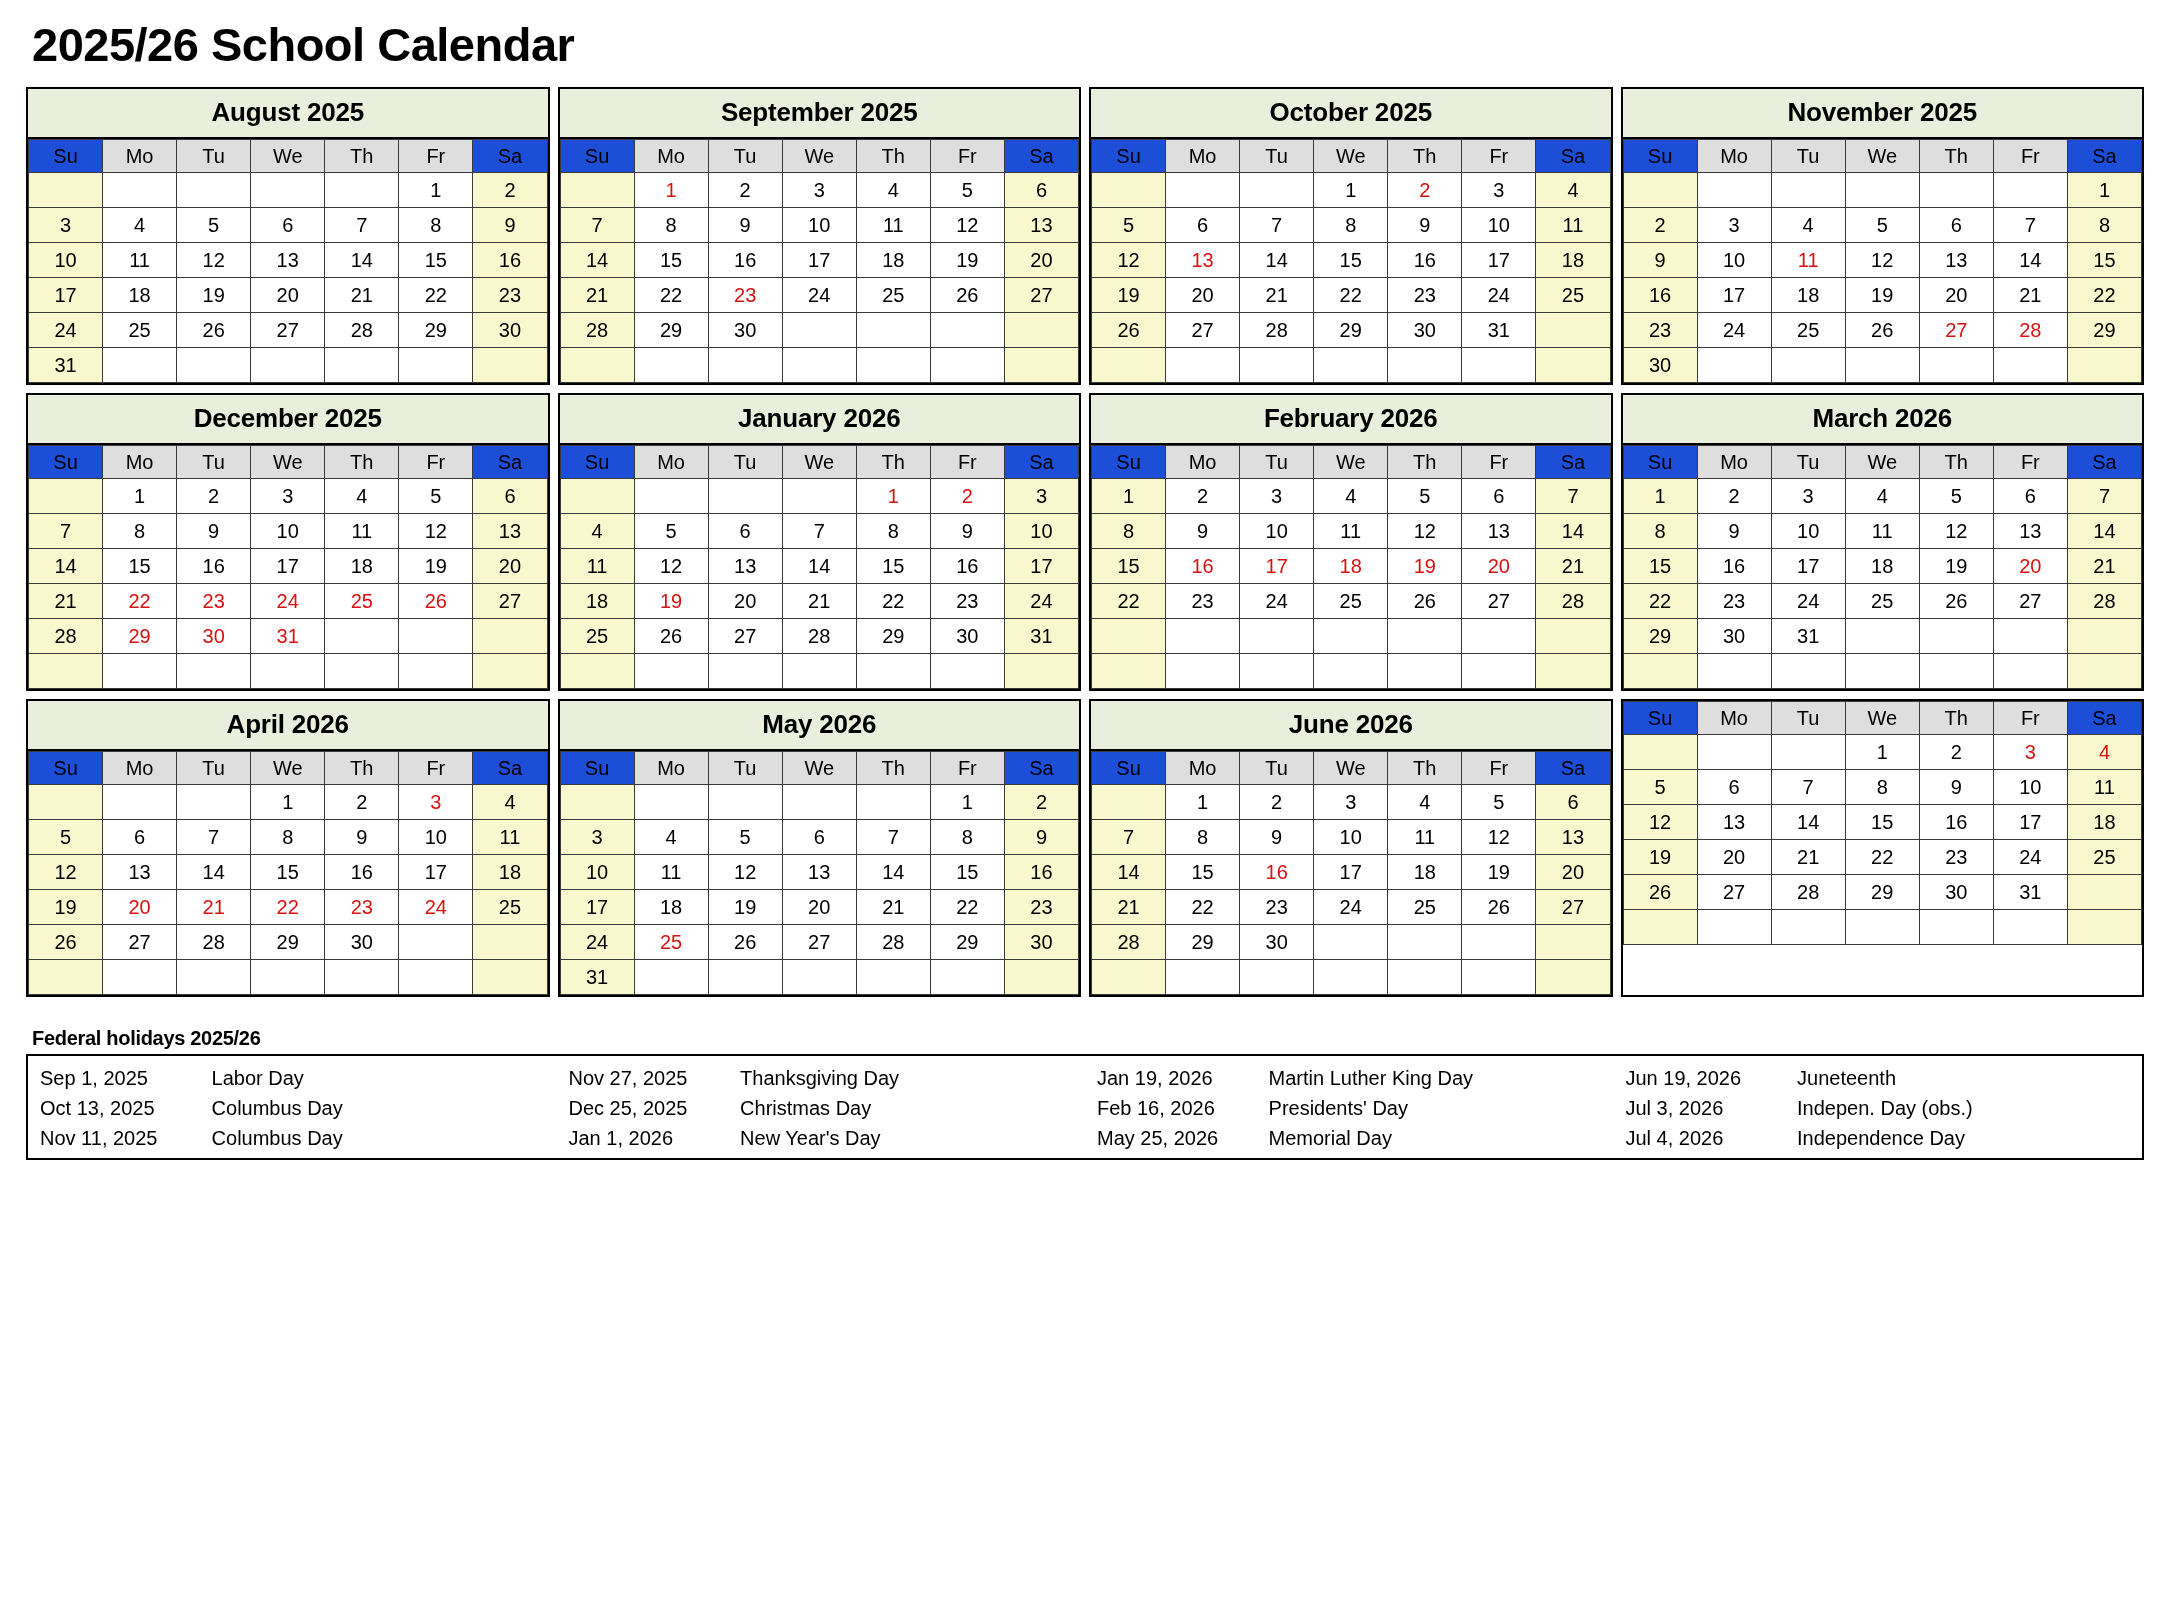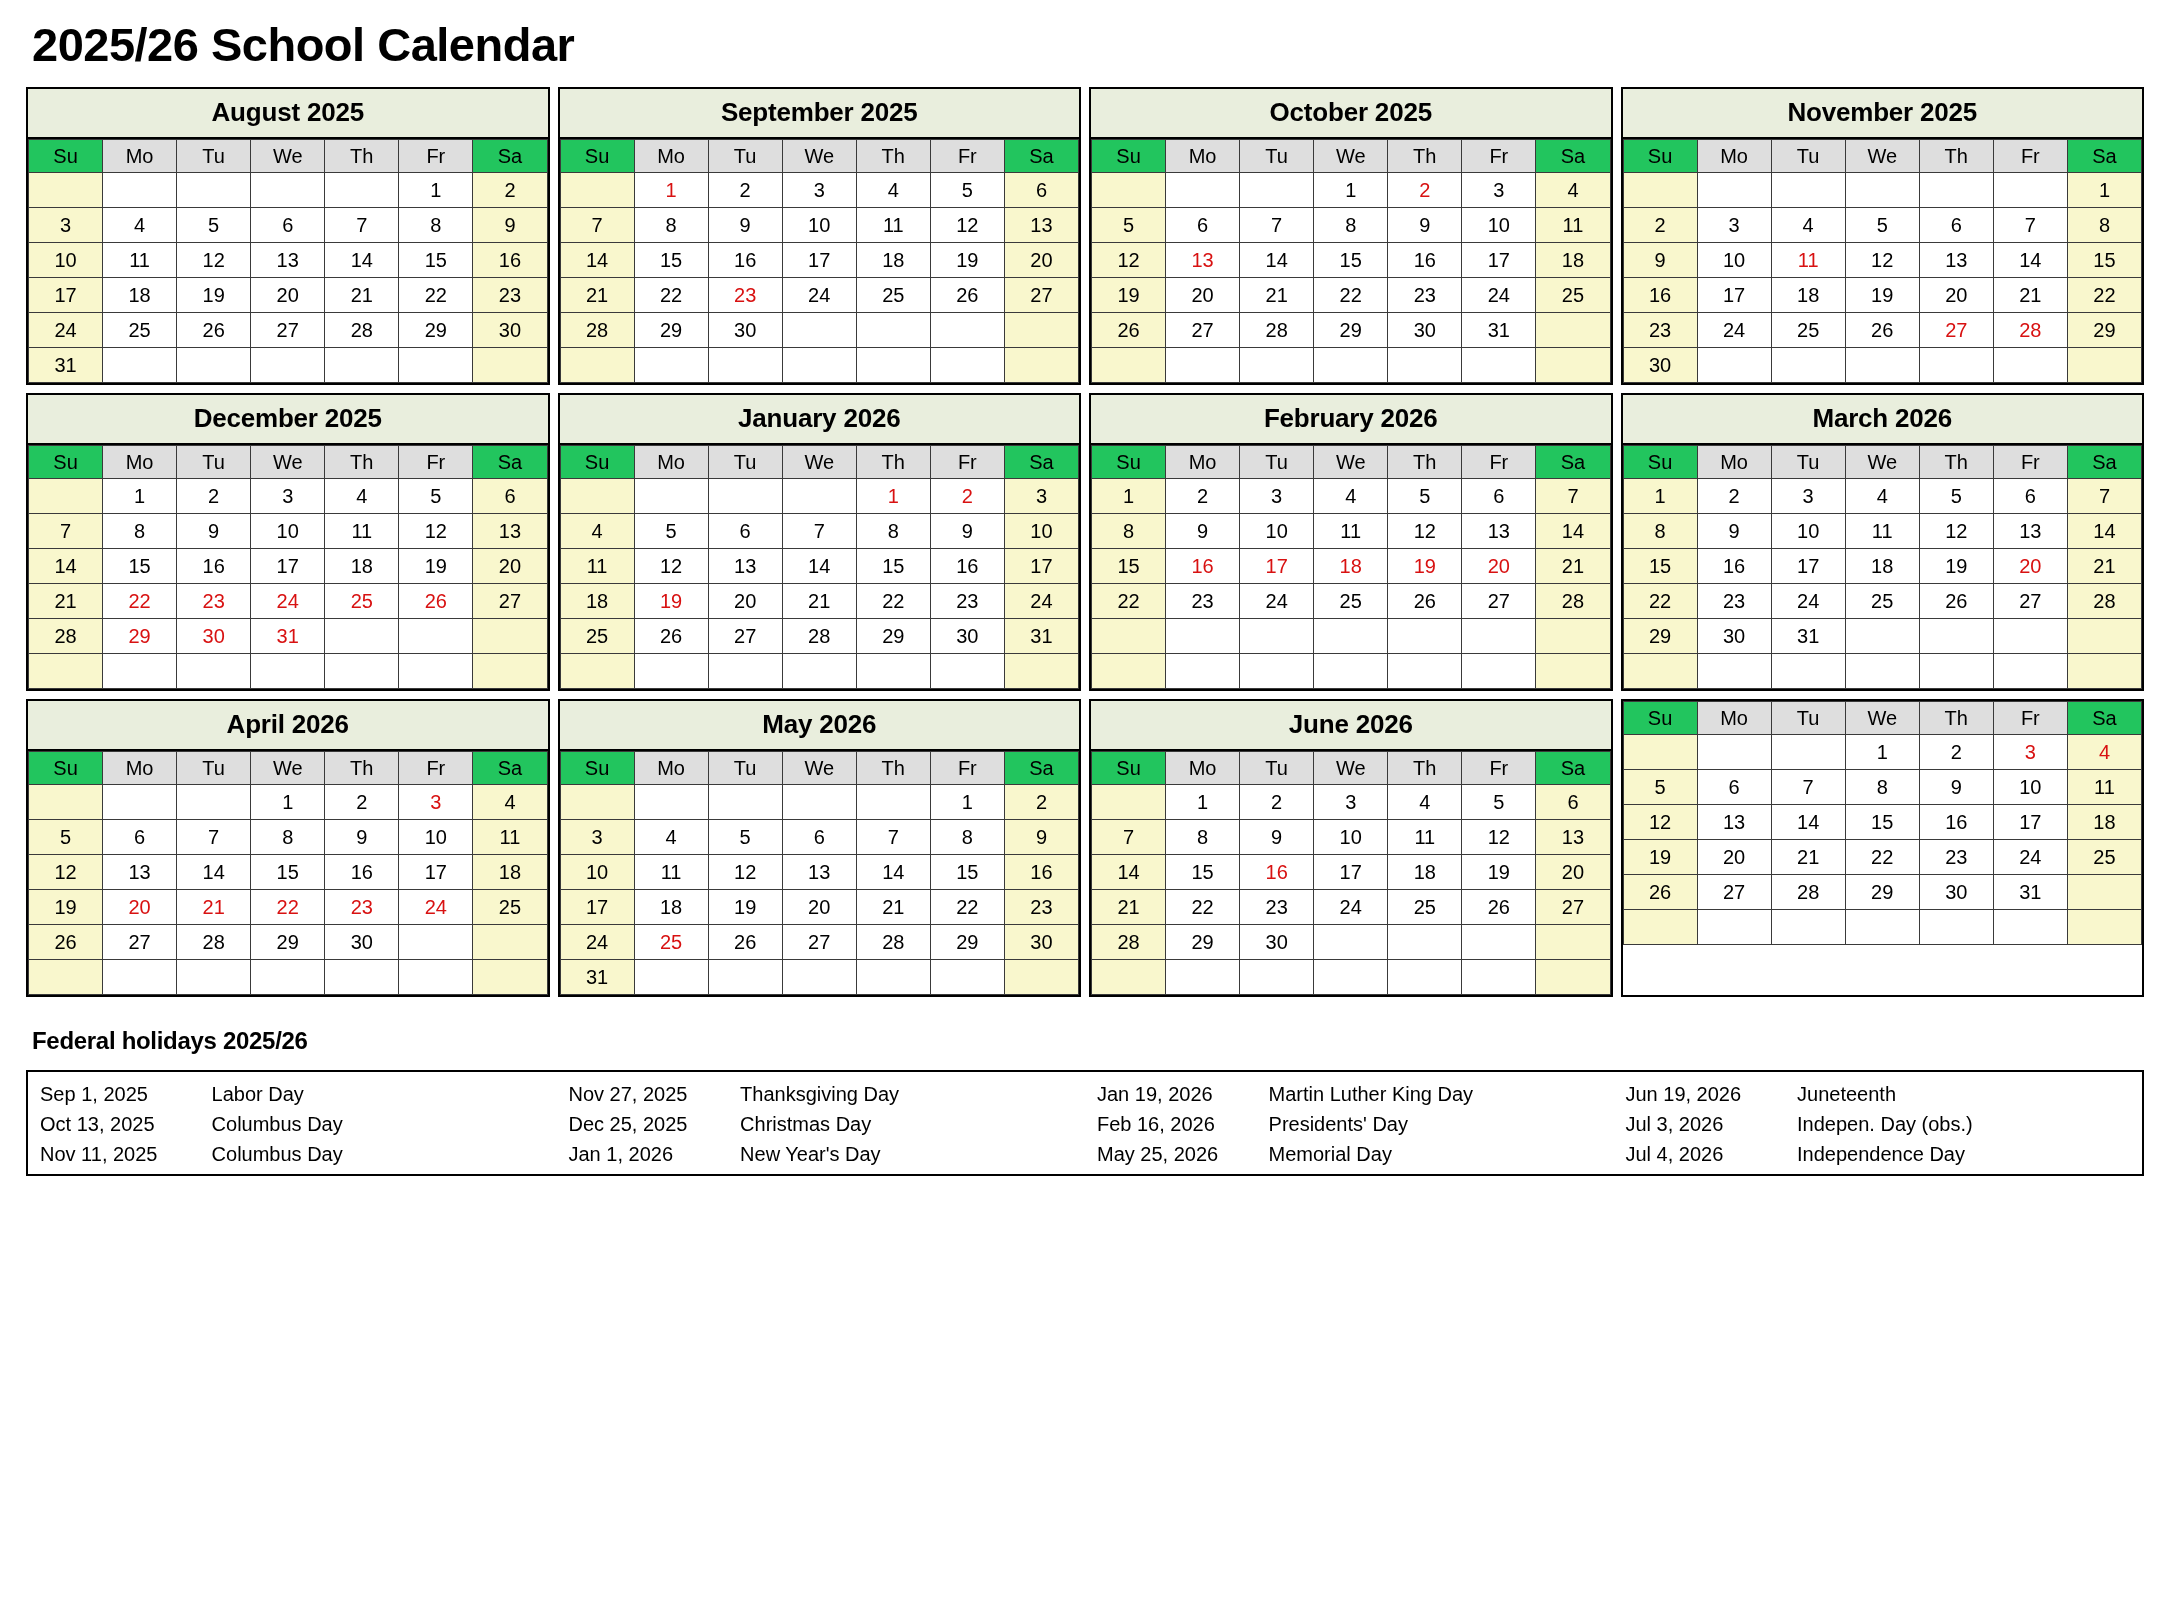--- a/index.html
+++ b/index.html
@@ -56,36 +56,36 @@
     height: 35px;
     padding: 0;
     font-weight: normal;
     background: #ffffff;
   }
   table.cal th {
     background: #dedede;
     font-size: 20px;
     height: 33px;
   }
-  table.cal th.wk-end { background: #22c55e; }
+  table.cal th.wk-end { background: #1d4ed8; }
   table.cal td.wk-end { background: #f9f7cd; }
 
   
   td.d-holiday { background: #fbd9da; color: #d81111; font-weight: bold; }
   td.d-orange  { background: #fcb200; color: #000000; font-weight: bold; }
   td.d-orange-red { background: #fcb200; color: #d81111; font-weight: bold; }
   td.d-blue    { background: #7fa7d0; color: #000000; font-weight: bold; }
   td.d-green   { background: #e7eedd; color: #000000; font-weight: bold; }
   td.d-olive   { background: #d6d5ab; color: #000000; font-weight: bold; }
 
   
   .legend-title {
-    font-size: 24px;
+    font-size: 20px;
     font-weight: bold;
-    margin: 30px 0 15px 6px;
+    margin: 30px 0 4px 6px;
     letter-spacing: -0.3px;
   }
   .legend-box {
     border: 2px solid #000;
     padding: 8px 0 5px 0;
   }
   table.legend {
     border-collapse: collapse;
     width: 100%;
     table-layout: fixed;

